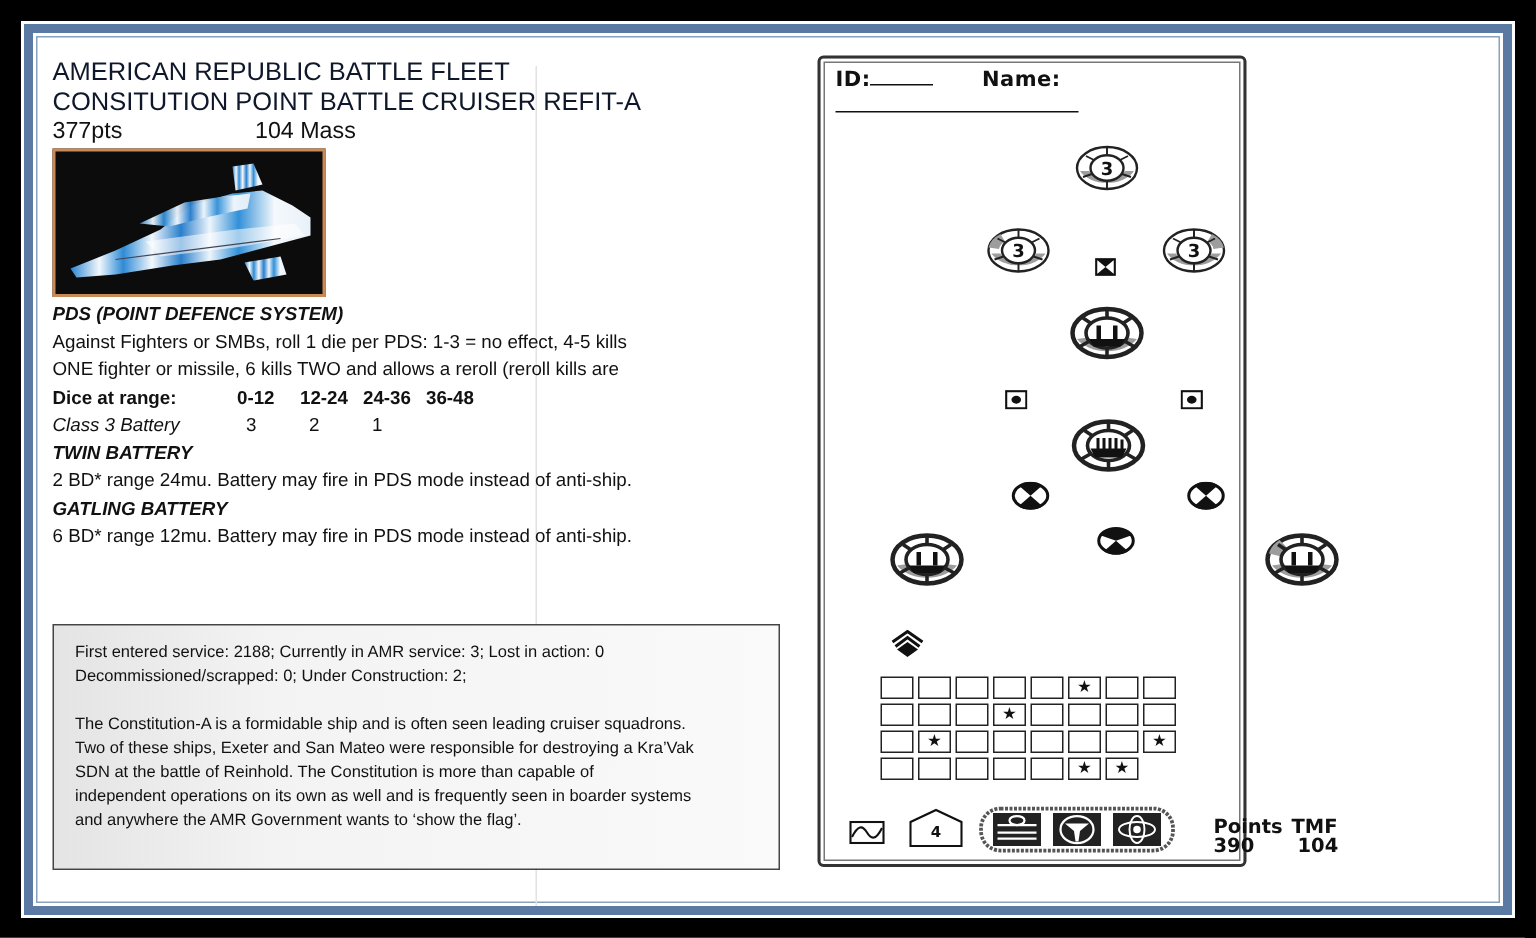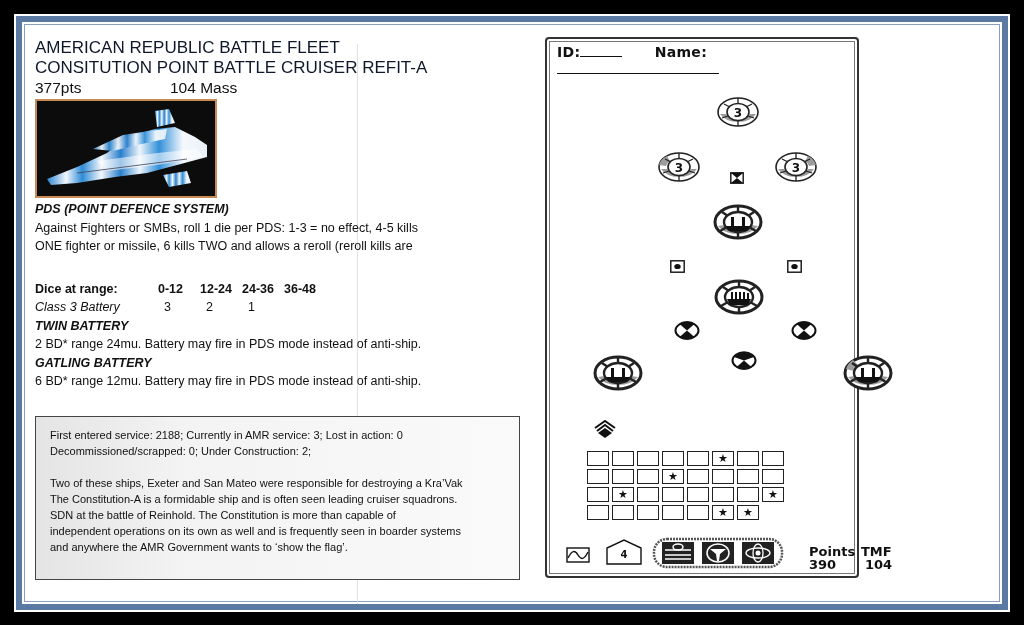--- a/index.html
+++ b/index.html
@@ -16,28 +16,28 @@
   .ptsrow { display: flex; font-size: 15.5px; line-height: 20px; }
   .ptsrow .pts { width: 135px; }
   .ship-img { margin-top: 1px; width: 182px; height: 99px; border: 2px solid #c98a55; background: #0c0c0c; position: relative; overflow: hidden; }
 
   .rules { margin-top: 2px; font-size: 12.5px; line-height: 18.5px; }
   .rules .h { font-weight: bold; font-style: italic; }
   .rules .p { }
   .dice { display: flex; }
   .dice .lbl { width: 123px; }
   .dice .c { width: 54px; }
-  .dice.hdr { font-weight: bold; margin-top: 24px; }
+  .dice.hdr { font-weight: bold; }
   .dice.row .lbl { font-style: italic; }
   .dice.row .c { text-align: left; padding-left: 6px; }
 
   .history { position: absolute; left: 21px; top: 402px; width: 485px; height: 164px; border: 1.5px solid #444; background: linear-gradient(90deg,#e4e4e4 0%,#f3f3f3 30%,#fafafa 100%); padding: 10px 0 0 14px; font-size: 11px; line-height: 16px; }
   .history .gap { height: 16px; }
 
-  .card { position: absolute; left: 531px; top: 23px; width: 314px; height: 541px; border: 2px solid #333; border-radius: 4px; box-shadow: inset 0 0 0 2px #fff, inset 0 0 0 3px #777; }
+  .card { position: absolute; left: 531px; top: 23px; width: 286px; height: 541px; border: 2px solid #333; border-radius: 4px; box-shadow: inset 0 0 0 2px #fff, inset 0 0 0 3px #777; }
   .card-head { position: absolute; left: 10px; top: 4px; font-size: 14px; font-weight: bold; letter-spacing: 0.3px; font-family: "DejaVu Sans", sans-serif; }
   .card-head .uline { display: inline-block; border-bottom: 1.5px solid #111; height: 14px; vertical-align: baseline; }
 
   .ico { position: absolute; }
 
   .grid { position: absolute; left: 40px; top: 412px; }
   .grow { display: flex; margin-bottom: 3px; }
   .cell { width: 22px; height: 15px; border: 1.5px solid #222; margin-right: 3px; display: flex; align-items: center; justify-content: center; font-size: 11px; line-height: 11px; }
 
   .bottom { position: absolute; left: 0; top: 500px; width: 100%; height: 30px; }
@@ -110,22 +110,22 @@
 
       <div class="h">GATLING BATTERY</div>
       <div class="p">6 BD* range 12mu.  Battery may fire in PDS mode instead of anti-ship.</div>
     </div>
   </div>
 
   <div class="history">
     <div>First entered service: 2188; Currently in AMR service: 3; Lost in action: 0</div>
     <div>Decommissioned/scrapped: 0; Under Construction: 2;</div>
     <div class="gap"></div>
+    <div>The Constitution-A is a formidable ship and is often seen leading cruiser squadrons.</div>
     <div>Two of these ships, Exeter and San Mateo were responsible for destroying a Kra’Vak</div>
-    <div>The Constitution-A is a formidable ship and is often seen leading cruiser squadrons.</div>
     <div>SDN at the battle of Reinhold.   The Constitution is more than capable of</div>
     <div>independent operations on its own as well and is frequently seen in boarder systems</div>
     <div>and anywhere the AMR Government wants to ‘show the flag’.</div>
   </div>
 
   <div class="card">
     <div class="card-head">
       <span>ID:</span><span class="uline" style="width:42px"></span>
       <span style="display:inline-block;width:22px"></span>
       <span>Name:</span><span class="uline" style="width:162px"></span>

